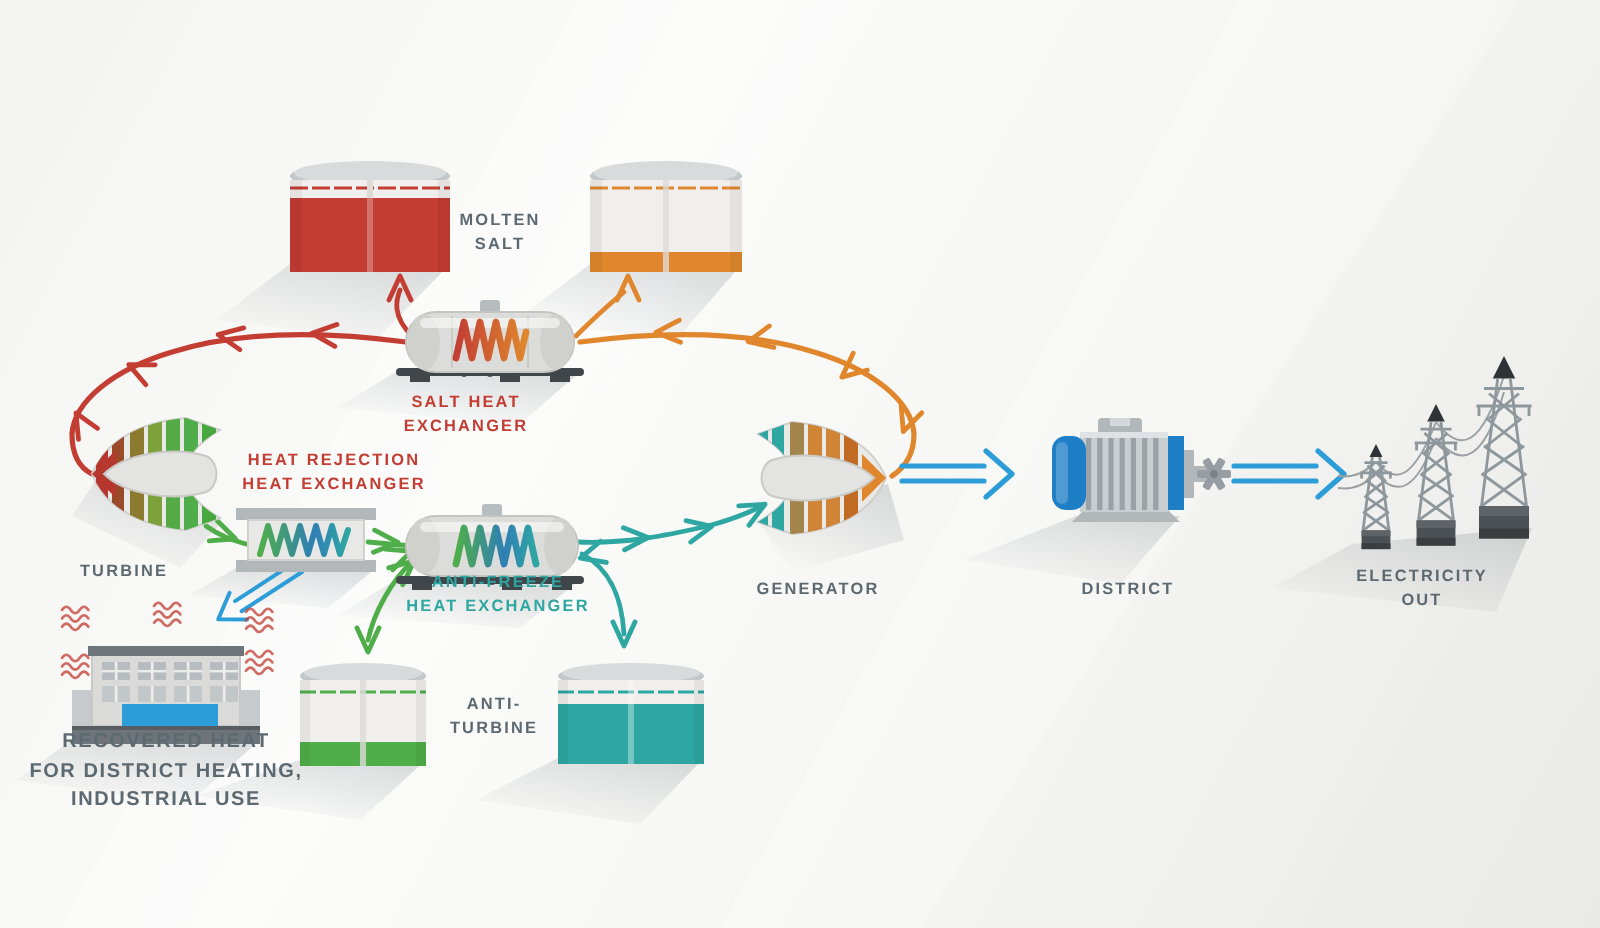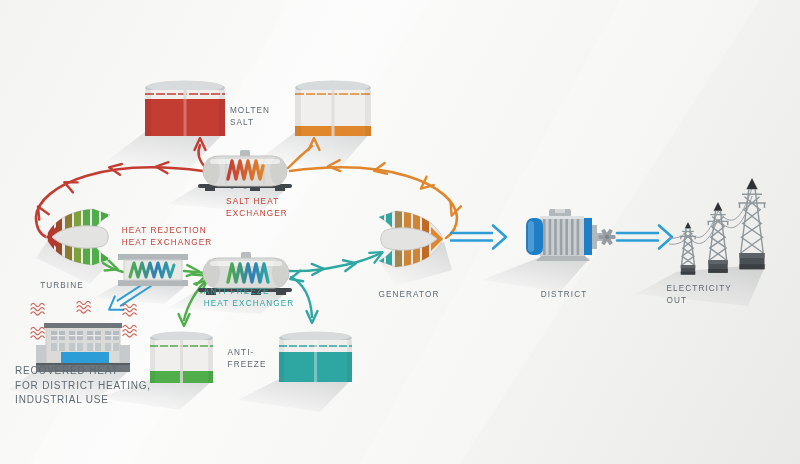--- a/index.html
+++ b/index.html
@@ -4,22 +4,22 @@
 <style>
   html,body{margin:0;padding:0;background:#e7e7e5;}
   .stage{
     position:relative;width:800px;height:464px;overflow:hidden;
     background:linear-gradient(118deg,#f3f3f1 0%,#fbfbfa 35%,#f6f6f4 60%,#e9e9e7 100%);
     font-family:"Liberation Sans","DejaVu Sans",sans-serif;
   }
   .stage svg{position:absolute;left:0;top:0;}
   .lbl{
     position:absolute;transform:translate(-50%,-50%);
-    white-space:pre-line;
-    font-size:8.2px;font-weight:400;letter-spacing:1.1px;line-height:1.5;
+    text-align:center;white-space:pre-line;
+    font-size:8.2px;font-weight:700;letter-spacing:1.1px;line-height:1.5;
     color:var(--label,#5d6971);
   }
   .lbl.red{color:var(--red,#c33d33);}
   .lbl.teal{color:var(--teal,#2ea7a2);}
   .lbl.small{font-size:10px;letter-spacing:0.8px;line-height:1.45;}
 </style>
 </head>
 <body>
 
 <div class="stage">
@@ -353,30 +353,30 @@
     </g>
     <use href="#pylon" transform="translate(688,222) scale(0.72)"></use>
     <use href="#pylon" transform="translate(718,202) scale(0.97)"></use>
     <use href="#pylon" transform="translate(752,178) scale(1.25)"></use>
   </g>
 </svg>
 
 <div>
   <div class="lbl" style="left:250px;top:117px">MOLTEN
 SALT</div>
-  <div class="lbl red" style="left:257px;top:208px">SALT HEAT
+  <div class="lbl red" style="left:233px;top:208px">SALT HEAT
 EXCHANGER</div>
   <div class="lbl red" style="left:167px;top:237px">HEAT REJECTION
 HEAT EXCHANGER</div>
   <div class="lbl" style="left:62px;top:286px">TURBINE</div>
   <div class="lbl" style="left:409px;top:295px">GENERATOR</div>
   <div class="lbl teal" style="left:249px;top:298px">ANTI-FREEZE
 HEAT EXCHANGER</div>
   <div class="lbl" style="left:247px;top:359px">ANTI-
-FREEZE</div>
+TURBINE</div>
   <div class="lbl small" style="left:83px;top:386px">RECOVERED HEAT
 FOR DISTRICT HEATING,
 INDUSTRIAL USE</div>
   <div class="lbl" style="left:564px;top:295px">DISTRICT</div>
   <div class="lbl" style="left:711px;top:295px">ELECTRICITY OUT</div>
 </div>
 
 </div>
 
 </body></html>

